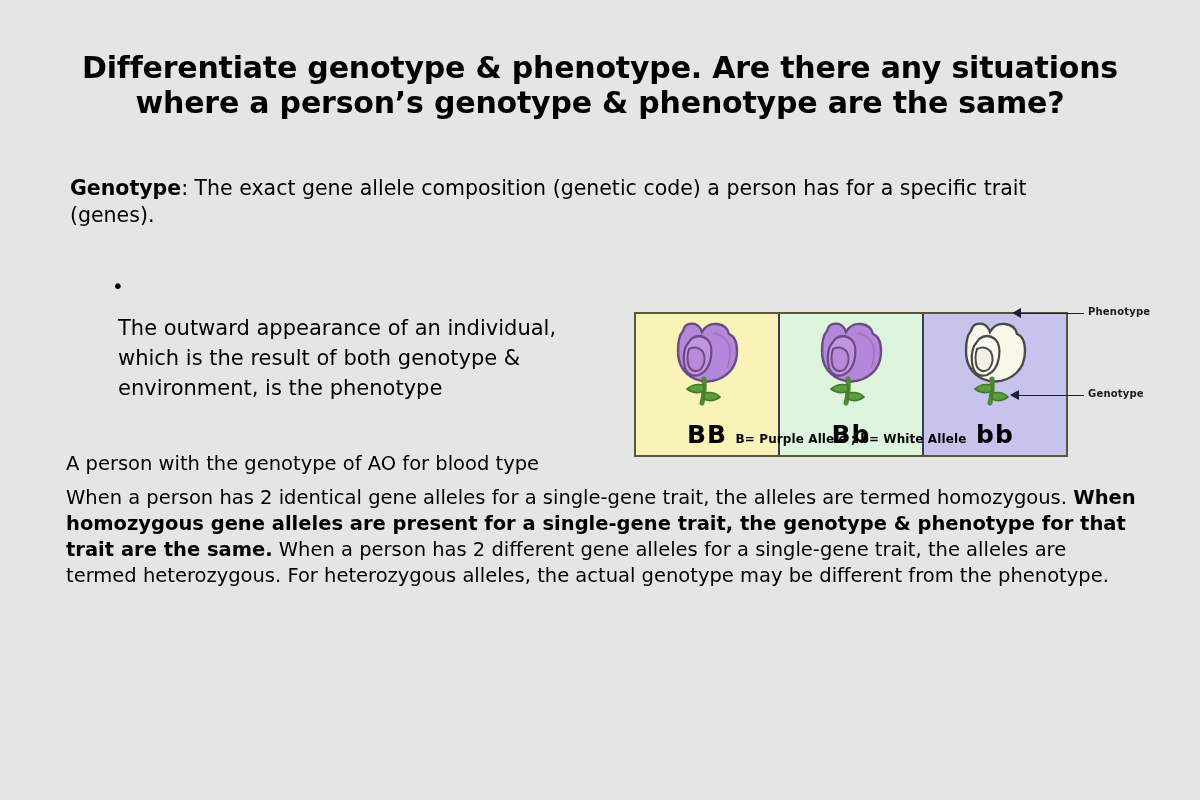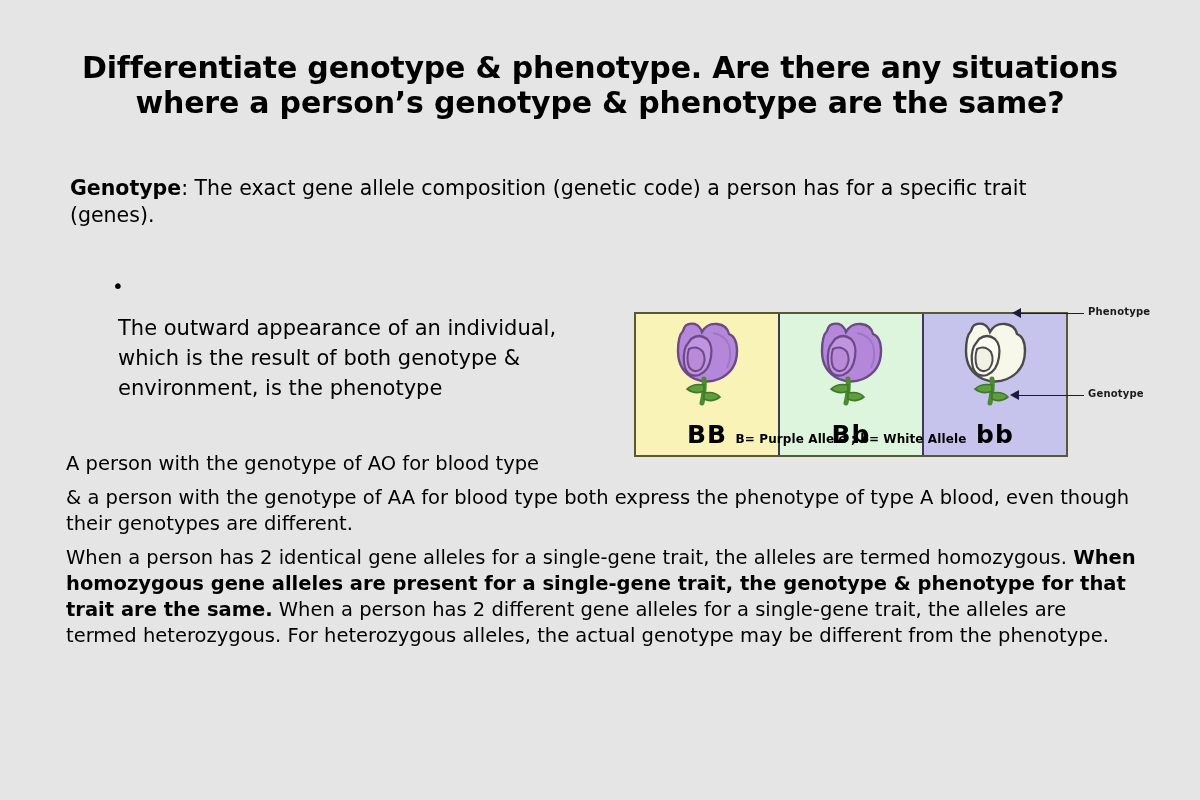--- a/index.html
+++ b/index.html
@@ -252,17 +252,16 @@
   <div class="leader leader-phenotype"></div>
   <div class="arrowhead arrow-phenotype"></div>
   <div class="callout callout-phenotype">Phenotype</div>
 
   <div class="leader leader-genotype"></div>
   <div class="arrowhead arrow-genotype"></div>
   <div class="callout callout-genotype">Genotype</div>
 
   <div class="body-bottom">
     <p class="narrow">A person with the genotype of AO for blood type</p>
-    <p>&amp; a person with the genotype of AA for blood type both express the phenotype of type A blood, even though their genotypes are different.</p>
     <p><span>When a person has 2 identical gene alleles for a single-gene trait, the alleles are termed homozygous. </span><span class="emph">When homozygous gene alleles are present for a single-gene trait, the genotype &amp; phenotype for that trait are the same.</span><span> When a person has 2 different gene alleles for a single-gene trait, the alleles are termed heterozygous. For heterozygous alleles, the actual genotype may be different from the phenotype.</span></p>
   </div>
 
 </div>
 
 </body></html>

